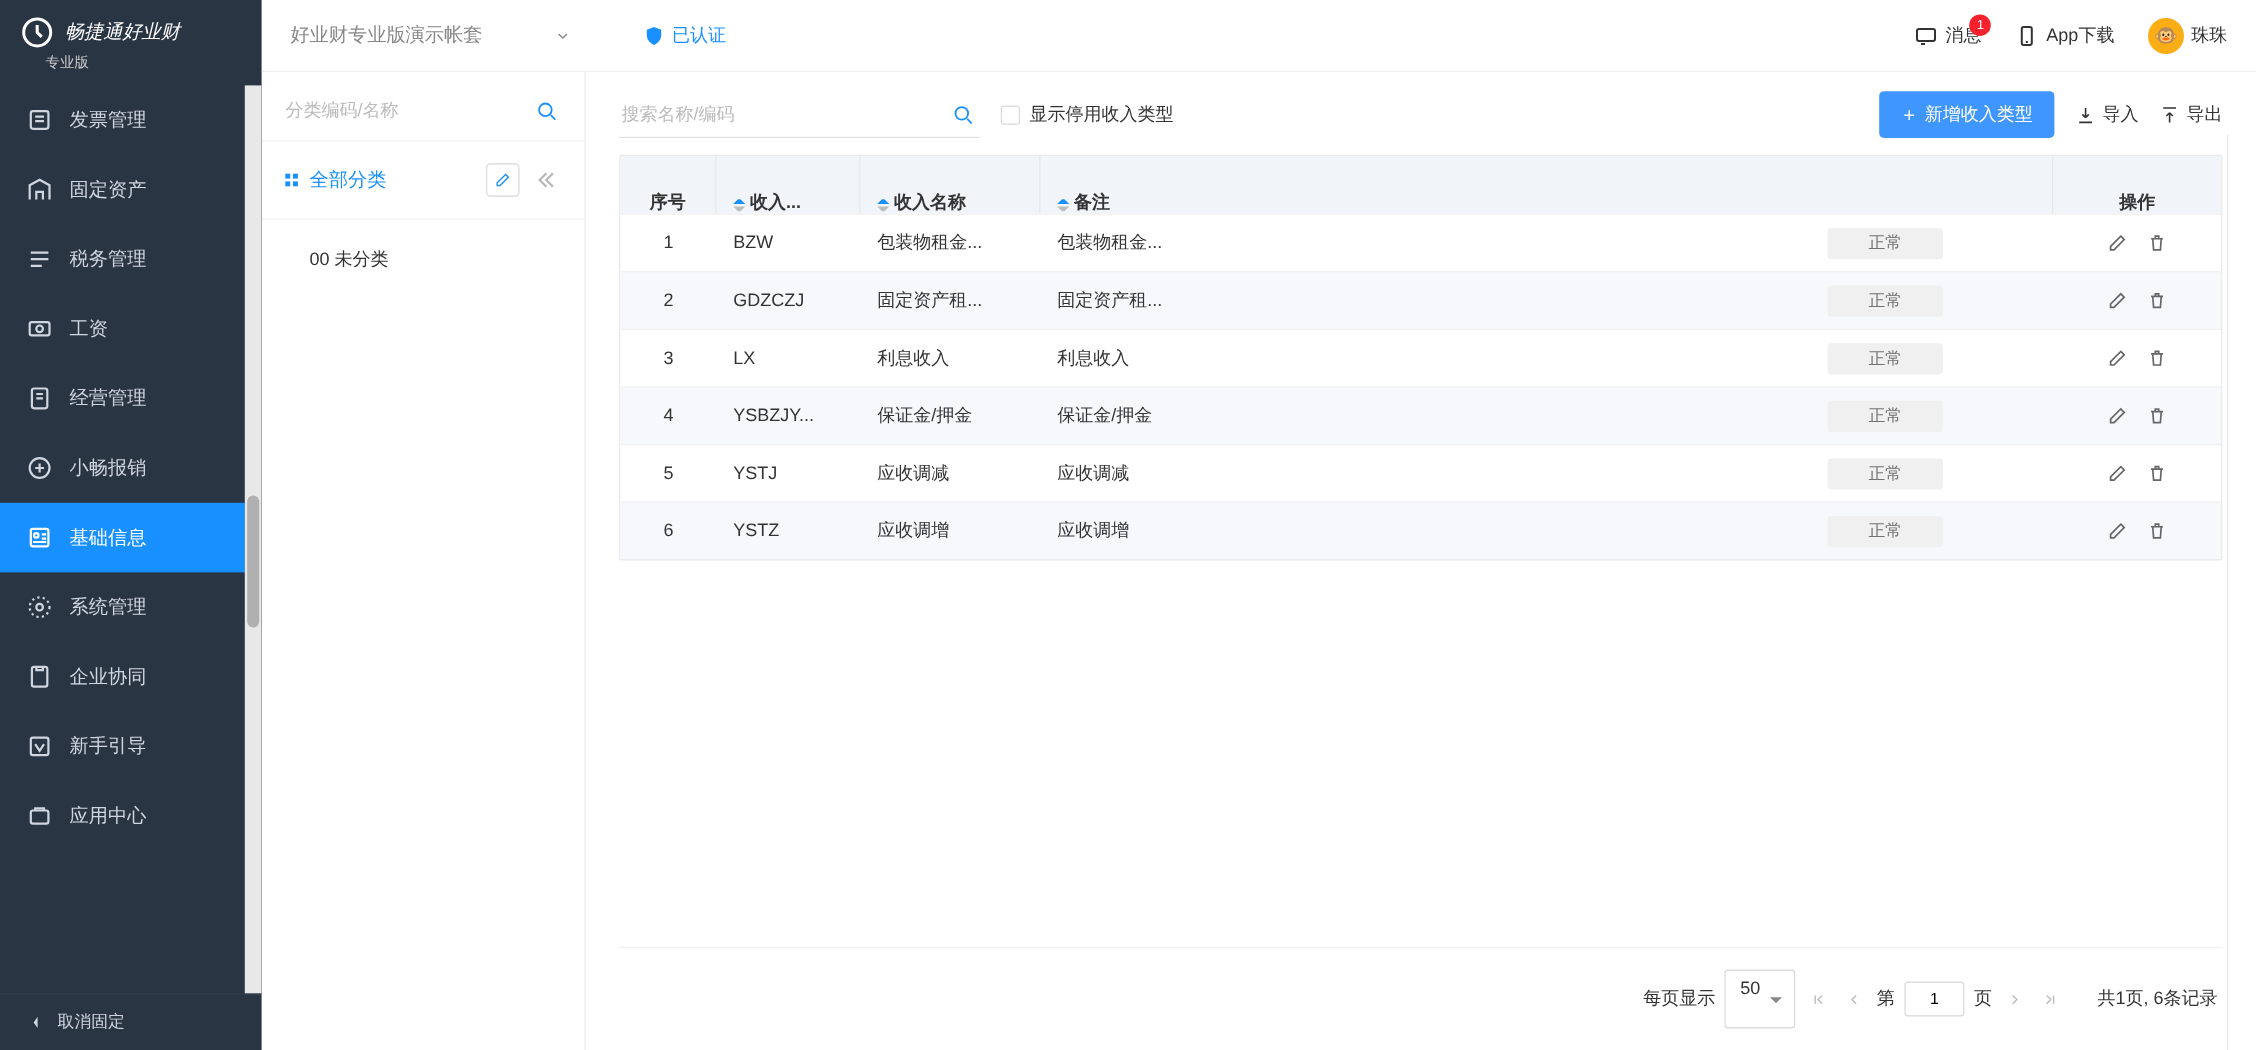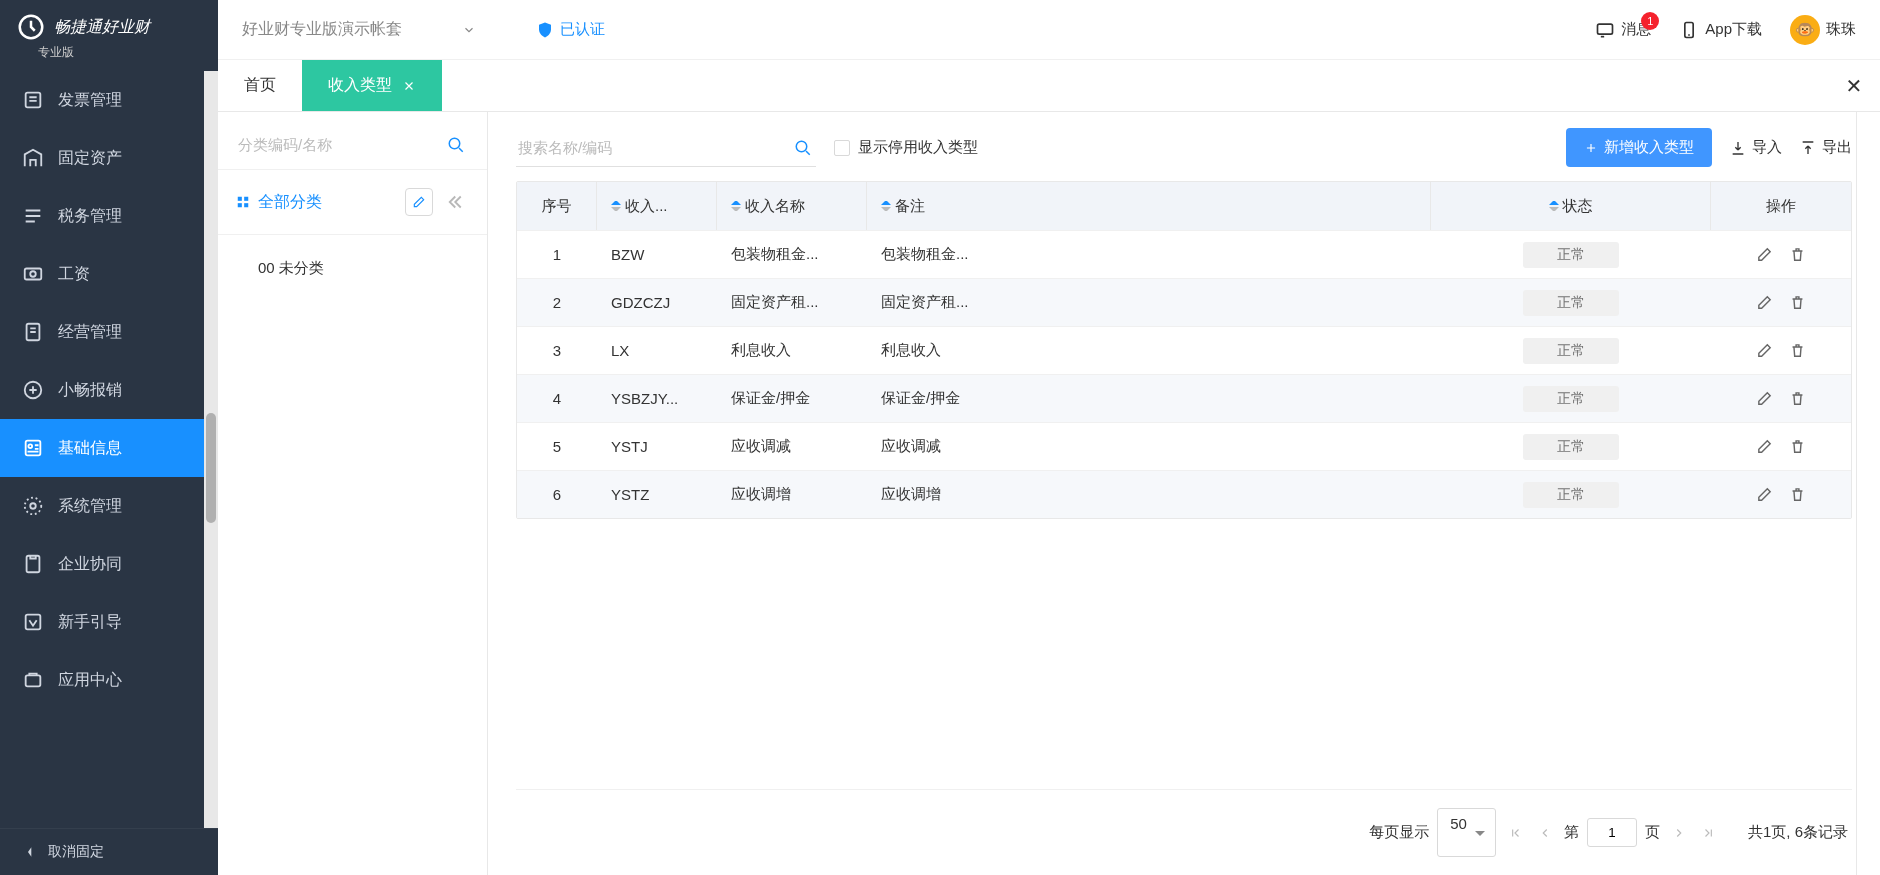--- a/index.html
+++ b/index.html
@@ -68,21 +68,21 @@
 .checkbox { display: flex; align-items: center; gap: 8px; color: #333; font-size: 15px; }
 .checkbox-box { width: 16px; height: 16px; border: 1px solid #d9d9d9; border-radius: 2px; }
 .toolbar-spacer { flex: 1; }
 .btn-primary { background: #4096ff; color: #fff; border: none; padding: 10px 18px; border-radius: 4px; font-size: 15px; cursor: pointer; display: flex; align-items: center; gap: 6px; }
 .btn-link { background: none; border: none; color: #333; font-size: 15px; cursor: pointer; display: flex; align-items: center; gap: 6px; }
 .btn-link svg { width: 16px; height: 16px; }
 
 
 .table { border: 1px solid #e8e8e8; border-radius: 2px; overflow: hidden; }
 .thead { display: flex; background: #f1f4f9; height: 48px; }
-.th { display: flex; align-items: center; padding: 0 14px; font-size: 15px; color: #333; font-weight: 400; gap: 4px; border-right: 1px solid #e8e8e8; }
+.th { display: flex; align-items: flex-end; padding: 0 14px; font-size: 15px; color: #333; font-weight: 700; gap: 4px; border-right: 1px solid #e8e8e8; }
 .th:last-child, .td:last-child { border-right: none; }
 .sort-icon { width: 10px; height: 14px; display: inline-flex; flex-direction: column; justify-content: center; }
 .sort-icon::before { content: ''; border-left: 4px solid transparent; border-right: 4px solid transparent; border-bottom: 4px solid #1890ff; margin-bottom: 2px; }
 .sort-icon::after { content: ''; border-left: 4px solid transparent; border-right: 4px solid transparent; border-top: 4px solid #bbb; }
 .col-seq { width: 80px; justify-content: center; }
 .col-code { width: 120px; }
 .col-name { width: 150px; }
 .col-note { flex: 1; }
 .col-status { width: 280px; justify-content: center; }
 .col-action { width: 140px; justify-content: center; }
@@ -238,32 +238,20 @@
             <path d="M11 18h2"></path>
           </svg>
         <span>App下载</span>
       </div>
       <div class="topbar-item">
         <span class="avatar">🐵</span>
         <span>珠珠</span>
       </div>
     </div>
 
-    <div class="tabs">
-      <div class="tab">
-          <span>首页</span>
-        </div>
-      <div class="tab active">
-        <span>收入类型</span>
-        <svg class="tab-close" viewBox="0 0 24 24" fill="none" stroke="#fff" stroke-width="2">
-            <path d="M6 6l12 12M6 18L18 6"></path>
-          </svg>
-      </div>
-      <div class="tab-x-right">✕</div>
-    </div>
 
     <div class="content">
 
       <div class="category-panel">
         <div class="cat-search">
           <input type="text" placeholder="分类编码/名称" style="">
           <svg class="cat-search-icon" viewBox="0 0 24 24" fill="none" stroke="currentColor" stroke-width="2">
               <circle cx="10" cy="10" r="7"></circle>
               <path d="M21 21l-5-5"></path>
             </svg>
@@ -336,24 +324,20 @@
                 <span>收入...</span>
               </div>
             <div class="th col-name">
                 <span class="sort-icon"></span>
                 <span>收入名称</span>
               </div>
             <div class="th col-note">
                 <span class="sort-icon"></span>
                 <span>备注</span>
               </div>
-            <div class="th col-status">
-                <span class="sort-icon"></span>
-                <span>状态</span>
-              </div>
             <div class="th col-action">
                 <span>操作</span>
               </div>
           </div>
           <div class="tbody" id="tbody">
               <div class="tr">
     <div class="td col-seq" style="justify-content:center">1</div>
     <div class="td col-code">BZW</div>
     <div class="td col-name">包装物租金...</div>
     <div class="td col-note">包装物租金...</div>

